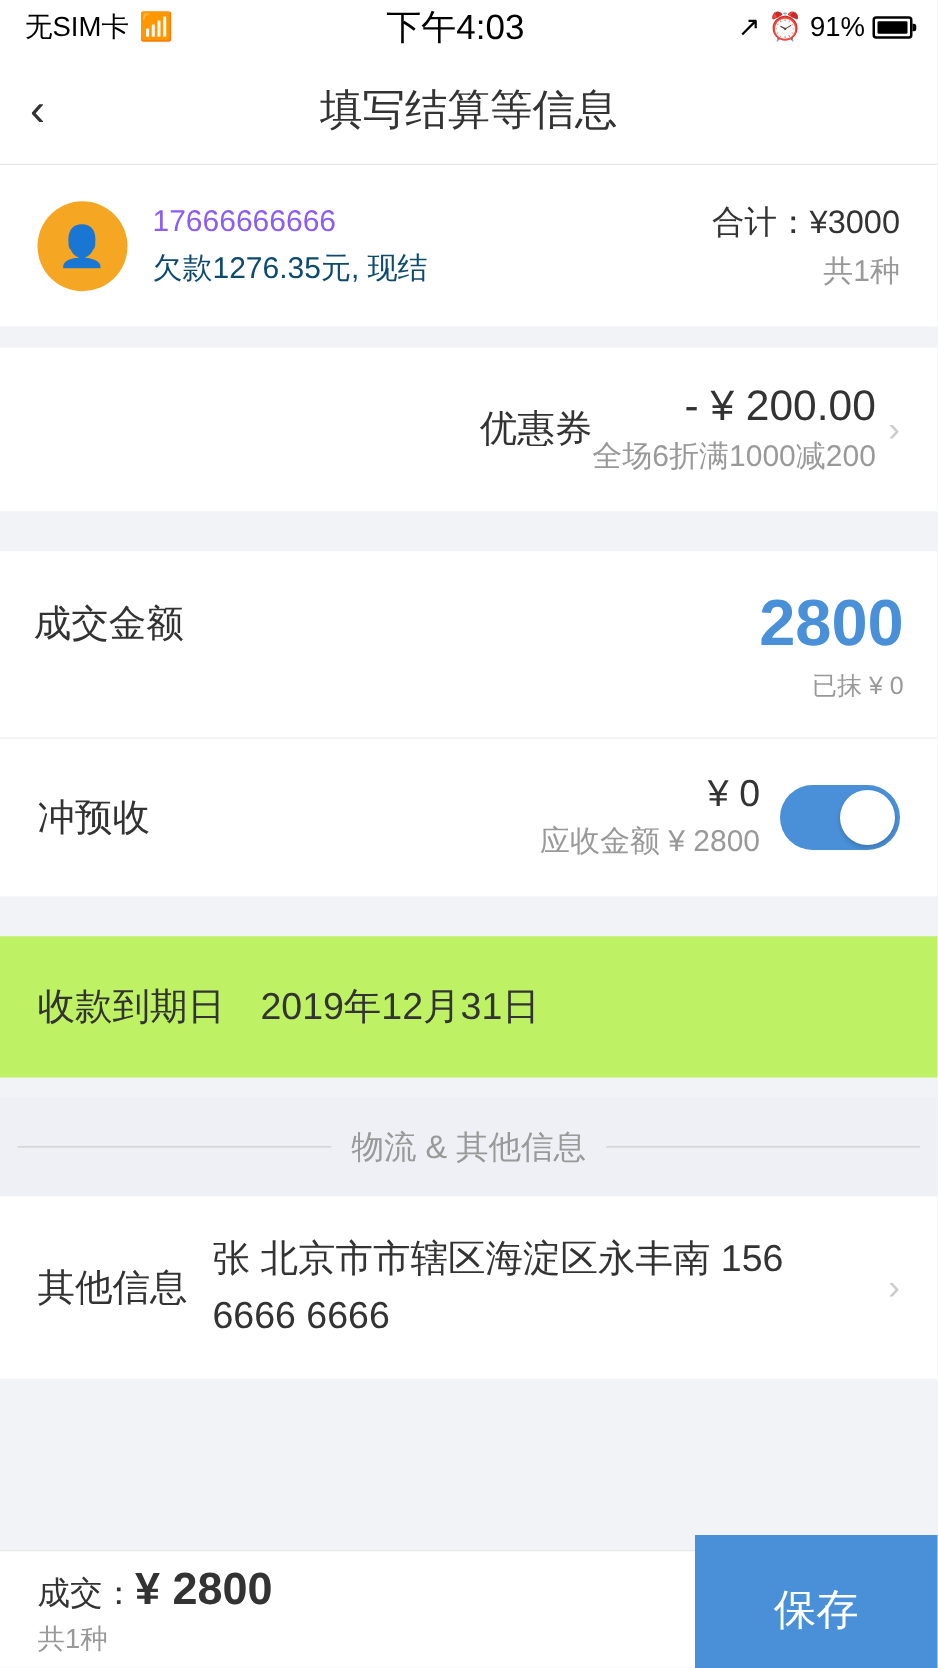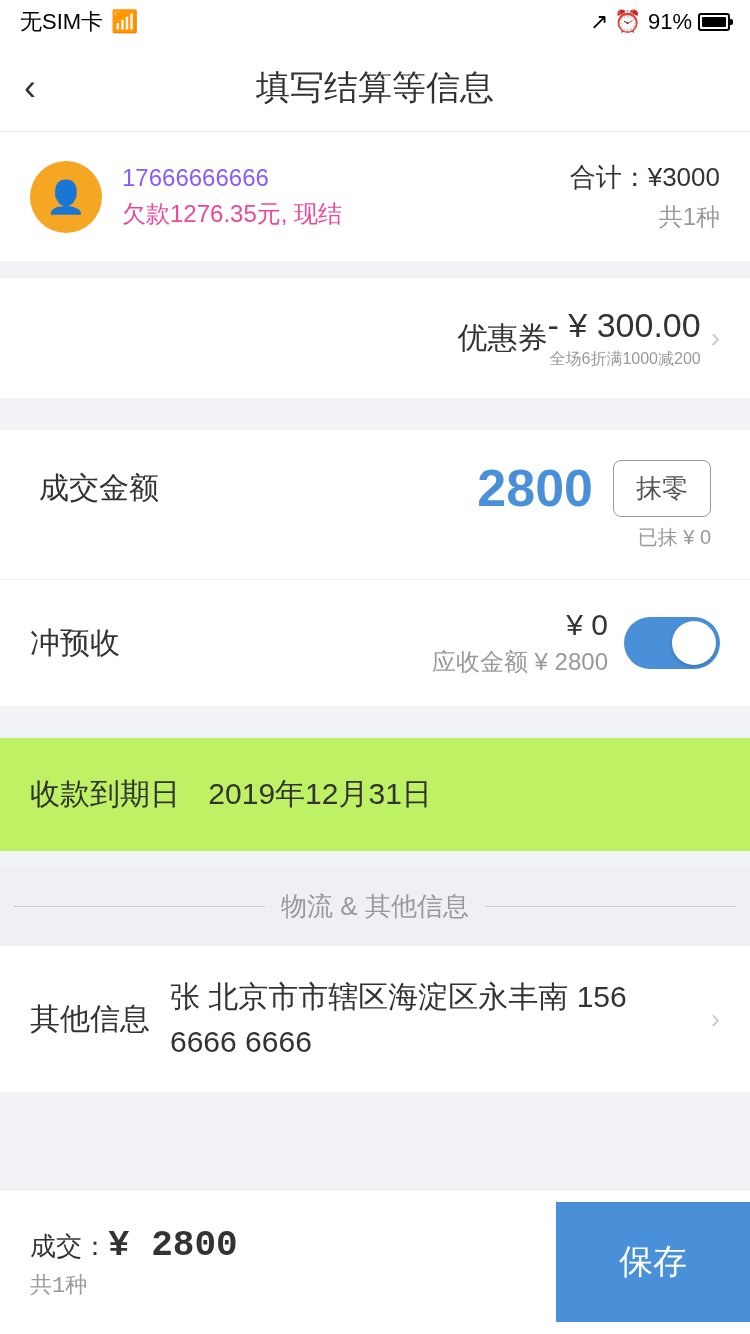--- a/index.html
+++ b/index.html
@@ -80,49 +80,49 @@
       height: 72px;
       border-radius: 50%;
       background: #f5a623;
       display: flex;
       align-items: center;
       justify-content: center;
       font-size: 32px;
       color: #fff;
     }
     .user-info .phone { font-size: 24px; color: #8b5cf6; font-weight: 400; }
-    .user-info .debt { font-size: 24px; color: #ec4899; margin-top: 6px; }
+    .user-info .debt { font-size: 24px; color: #0c4a6e; margin-top: 6px; }
     .user-right { text-align: right; }
     .user-right .total-label { font-size: 26px; color: #333; }
     .user-right .total-count { font-size: 24px; color: #999; margin-top: 6px; }
 
     
     .coupon-row {
       display: flex;
       align-items: center;
       justify-content: flex-end;
       padding: 28px 30px;
       background: #fff;
       margin-bottom: 16px;
       border-top: 1px solid #f0f0f0;
     }
     .coupon-label { font-size: 30px; color: #333; }
     .coupon-right { display: flex; align-items: center; gap: 10px; }
     .coupon-amount { font-size: 34px; color: #333; font-weight: 500; }
-    .coupon-desc { font-size: 16px; color: #999; margin-top: 4px; text-align: right; }
+    .coupon-desc { font-size: 24px; color: #999; margin-top: 4px; text-align: right; }
     .coupon-right-wrap { text-align: right; }
     .chevron { font-size: 28px; color: #ccc; }
 
     
     .divider-section { height: 16px; background: #f2f3f7; }
 
     
     .amount-section {
       background: #fff;
-      padding: 28px 39px;
+      padding: 28px 27px;
       margin-bottom: 0;
     }
     .amount-row {
       display: flex;
       align-items: center;
       justify-content: space-between;
     }
     .amount-label { font-size: 30px; color: #333; }
     .amount-right { display: flex; align-items: center; gap: 20px; }
     .amount-value { font-size: 52px; color: #4a90d9; font-weight: 600; }
@@ -234,26 +234,25 @@
       background: #f2f3f7;
       height: 120px;
     }
 
     
     .bottom-bar {
       position: fixed;
       bottom: 0;
       left: 0;
       width: 750px;
-      height: 145px;
+      height: 94px;
       background: #fff;
       display: flex;
       align-items: center;
       border-top: 1px solid #e8e8e8;
-      font-family: Liberation Mono, monospace;
     }
     .bottom-summary {
       flex: 1;
       padding: 0 30px;
     }
     .bottom-summary-top { font-size: 26px; color: #333; }
     .bottom-summary-top .amount-big { font-size: 36px; font-weight: 600; }
     .bottom-summary-sub { font-size: 22px; color: #999; margin-top: 4px; }
     .btn-hang {
       width: 194px;
@@ -282,20 +281,21 @@
     .battery-icon::after { content: ''; position: absolute; right: -5px; top: 4px; width: 3px; height: 6px; background: #000; border-radius: 0 2px 2px 0; }
   </style>
 </head>
 <body>
 
 <div class="status-bar">
   <div class="status-left">
     <span>无SIM卡</span>
     <span>📶</span>
   </div>
+  <div class="status-center">下午4:03</div>
   <div class="status-right">
     <span>↗</span>
     <span>⏰</span>
     <span>91%</span>
     <div class="battery-icon"></div>
   </div>
 </div>
 
 <div class="nav-bar">
   <div class="nav-back">‹</div>
@@ -315,35 +315,34 @@
     <div class="user-right">
       <div class="total-label">合计：¥3000</div>
       <div class="total-count">共1种</div>
     </div>
   </div>
 
   <div class="coupon-row card">
     <div class="coupon-label">优惠券</div>
     <div class="coupon-right">
       <div class="coupon-right-wrap">
-        <div class="coupon-amount">- ¥ 300.00</div>
+        <div class="coupon-amount">- ¥ 200.00</div>
         <div class="coupon-desc">全场6折满1000减200</div>
       </div>
       <div class="chevron">›</div>
     </div>
   </div>
 
   <div class="divider-section"></div>
 
   <div class="amount-section card">
     <div class="amount-row">
       <div class="amount-label">成交金额</div>
       <div class="amount-right">
         <div class="amount-value">2800</div>
-        <div class="round-btn">抹零</div>
       </div>
     </div>
     <div class="amount-sub">已抹  ¥ 0</div>
   </div>
 
   <div class="prepay-section card">
     <div class="prepay-row">
       <div class="prepay-label">冲预收</div>
       <div class="prepay-right">
         <div class="prepay-amount-wrap">

